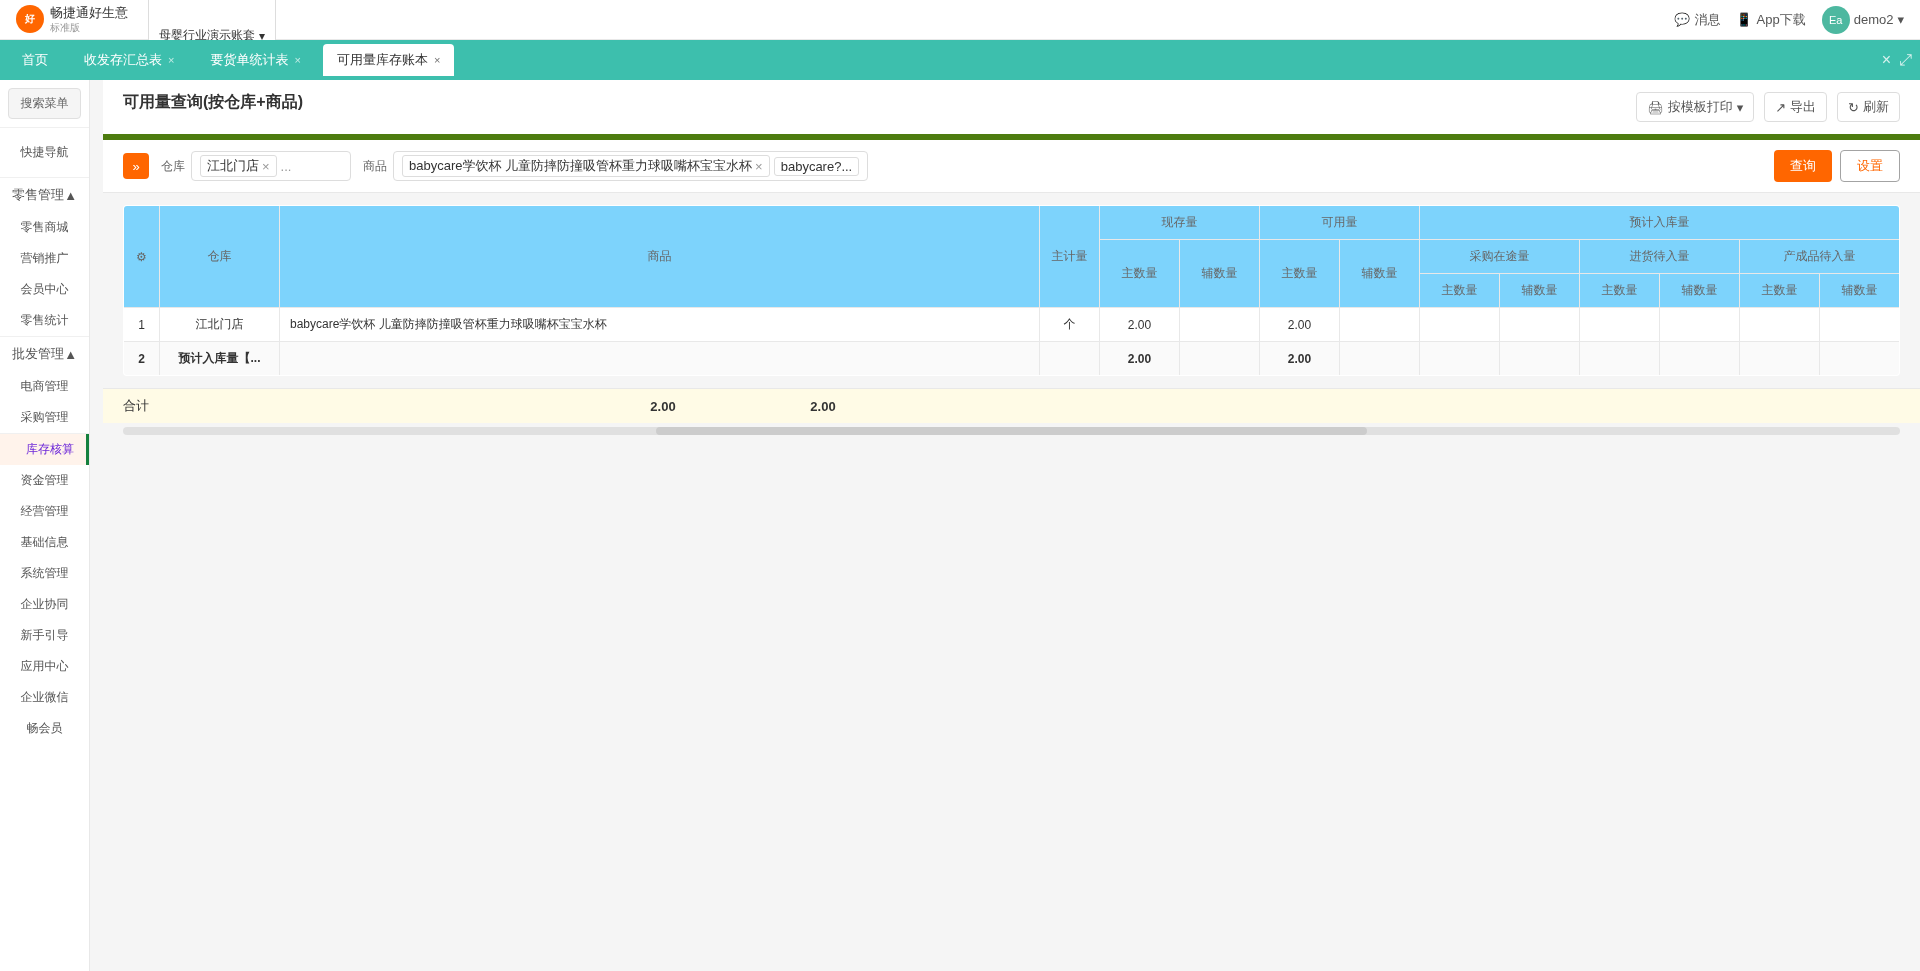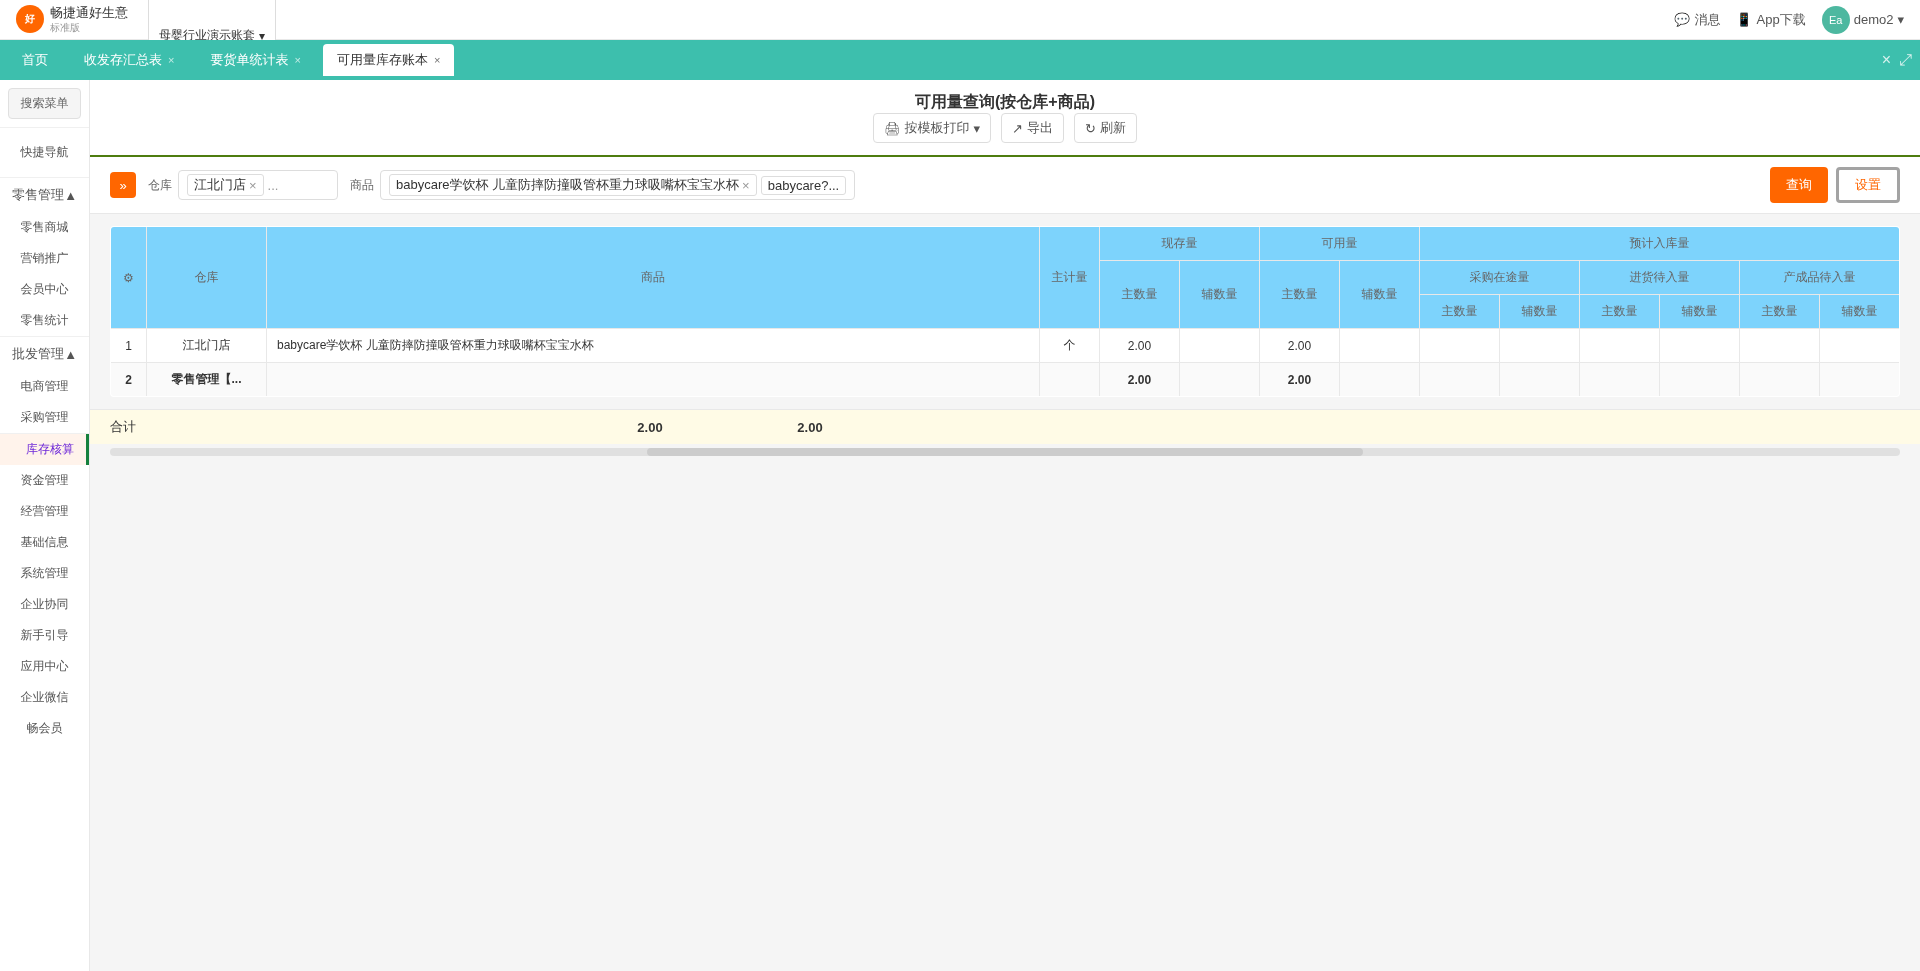--- a/index.html
+++ b/index.html
@@ -47,21 +47,21 @@
       font-size: 13px;
       color: #fff;
       background: transparent;
     }
     .tab.active { background: #fff; color: #333; }
     .tab-close { font-size: 11px; opacity: 0.7; }
     .tab-bar-right { margin-left: auto; display: flex; align-items: center; gap: 8px; }
     .tab-bar-btn { color: #fff; cursor: pointer; font-size: 16px; opacity: 0.8; }
 
     
-    .main-layout { display: flex; flex: 1; overflow: hidden; }
+    .main-layout { display: flex; flex: 1; overflow: hidden; gap: 13px; }
 
     
     .sidebar {
       width: 90px;
       background: #fff;
       border-right: 1px solid #e8e8e8;
       flex-shrink: 0;
       overflow-y: auto;
       display: flex;
       flex-direction: column;
@@ -90,24 +90,23 @@
     .sidebar-item.active { color: #6d28d9; background: #fff3eb; border-right: 3px solid #15803d; text-align: right; }
 
     
     .content { flex: 1; overflow-y: auto; background: #f5f5f5; }
 
     
     .page-header {
       background: #fff;
       padding: 12px 20px;
       display: flex;
-      align-items: center;
+      align-items: flex-start;
       justify-content: space-between;
-      border-bottom: 2px solid #4d7c0f;
-      flex-direction: column;
+      border-bottom: 6px solid #4d7c0f;
     }
     .page-title { font-size: 16px; font-weight: bold; color: #333; }
     .page-actions { display: flex; align-items: center; gap: 10px; }
     .page-action-btn {
       display: flex; align-items: center; gap: 4px;
       padding: 5px 10px;
       border: 1px solid #ddd;
       border-radius: 4px;
       background: #fff;
       cursor: pointer;
@@ -164,21 +163,21 @@
       color: white;
       border: none;
       border-radius: 4px;
       cursor: pointer;
       font-size: 13px;
     }
     .btn-setting {
       padding: 6px 16px;
       background: #fff;
       color: #ff6600;
-      border: 3px solid #a3a3a3;
+      border: 1px solid #a3a3a3;
       border-radius: 4px;
       cursor: pointer;
       font-size: 13px;
     }
 
     
     .table-area { padding: 12px 20px; }
     .data-table {
       width: 100%;
       border-collapse: collapse;
@@ -415,21 +414,21 @@
             <td></td>
             <td></td>
             <td></td>
             <td></td>
             <td></td>
             <td></td>
             <td></td>
           </tr>
           <tr style="font-weight:bold;background:#fafafa;">
             <td>2</td>
-            <td>零售管理【...</td>
+            <td>预计入库量【...</td>
             <td></td>
             <td></td>
             <td>2.00</td>
             <td></td>
             <td>2.00</td>
             <td></td>
             <td></td>
             <td></td>
             <td></td>
             <td></td>

